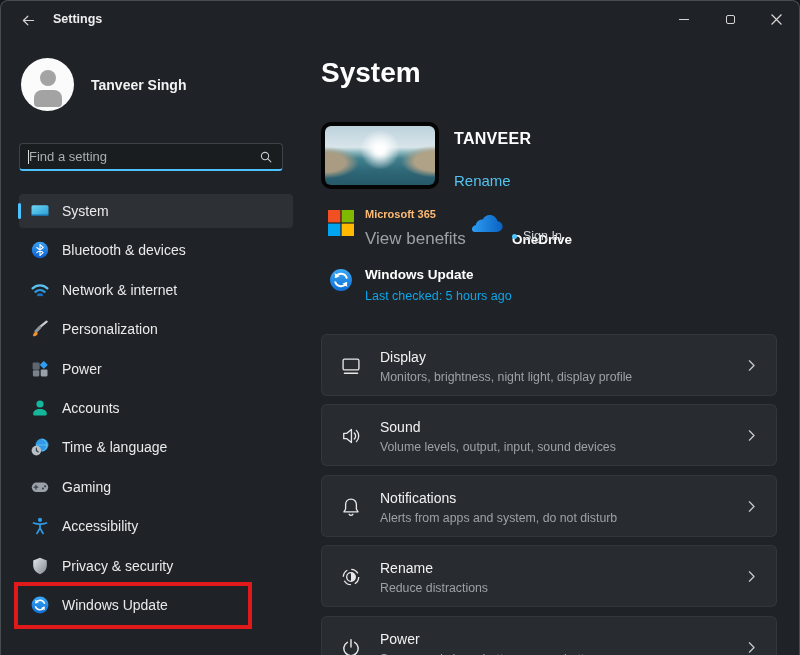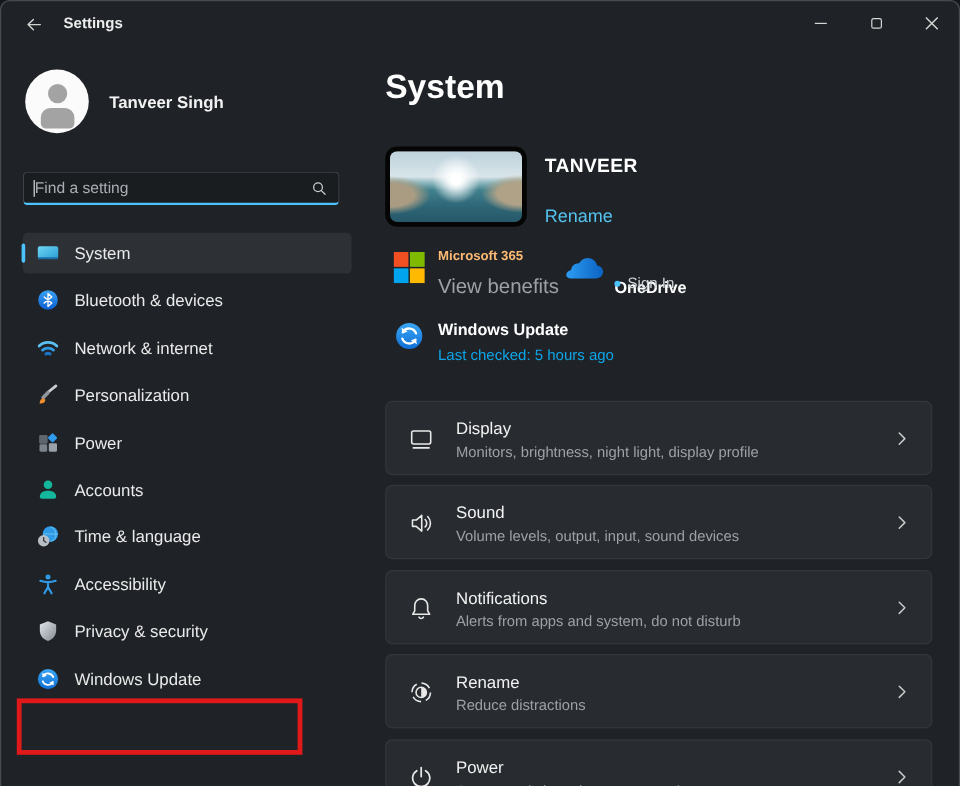--- a/index.html
+++ b/index.html
@@ -210,20 +210,31 @@
             <path d="M12 2.2 A6.2 6.2 0 0 1 12 14.2 M6 8 H18.2" stroke="#6cc6f5" stroke-width=".8" fill="none"></path>
             <circle cx="6.4" cy="13.6" r="4.8" fill="#b9bfc6"></circle>
             <path d="M6.4 11 V13.6 L8.2 14.9" stroke="#3a3f45" stroke-width="1.2" fill="none" stroke-linecap="round"></path>
           </svg>
         </span>
         <span class="nav-label">Time &amp; language</span>
       </div>
       <div class="nav-item">
         <span class="icon ">
           <svg width="20" height="20" viewBox="0 0 20 20">
+            <rect x="1.8" y="5.5" width="16.4" height="9.6" rx="4.8" fill="#9aa1a9"></rect>
+            <path d="M6 8.4 V12 M4.2 10.2 H7.8" stroke="#3c4147" stroke-width="1.3" stroke-linecap="round"></path>
+            <circle cx="12.9" cy="11.5" r="1.1" fill="#3c4147"></circle>
+            <circle cx="15.1" cy="9.3" r="1.1" fill="#3c4147"></circle>
+          </svg>
+        </span>
+        <span class="nav-label">Gaming</span>
+      </div>
+      <div class="nav-item">
+        <span class="icon ">
+          <svg width="20" height="20" viewBox="0 0 20 20">
             <circle cx="10" cy="3.9" r="2.1" fill="#2f9ae6"></circle>
             <path d="M3.6 7 C7.2 8.3 12.8 8.3 16.4 7 M10 8.1 V12.1 M10 12.1 L7 17.4 M10 12.1 L13 17.4" fill="none" stroke="#2f9ae6" stroke-width="1.8" stroke-linecap="round"></path>
           </svg>
         </span>
         <span class="nav-label">Accessibility</span>
       </div>
       <div class="nav-item">
         <span class="icon ">
           <svg width="20" height="20" viewBox="0 0 20 20">
             <defs>

